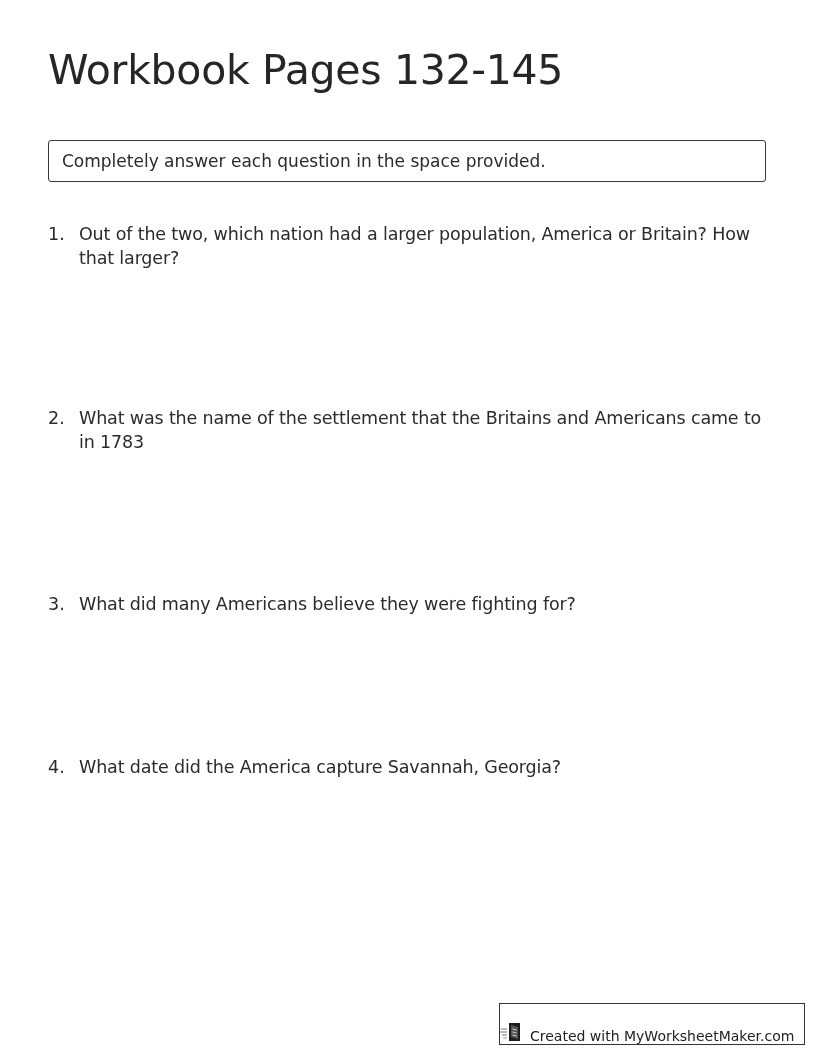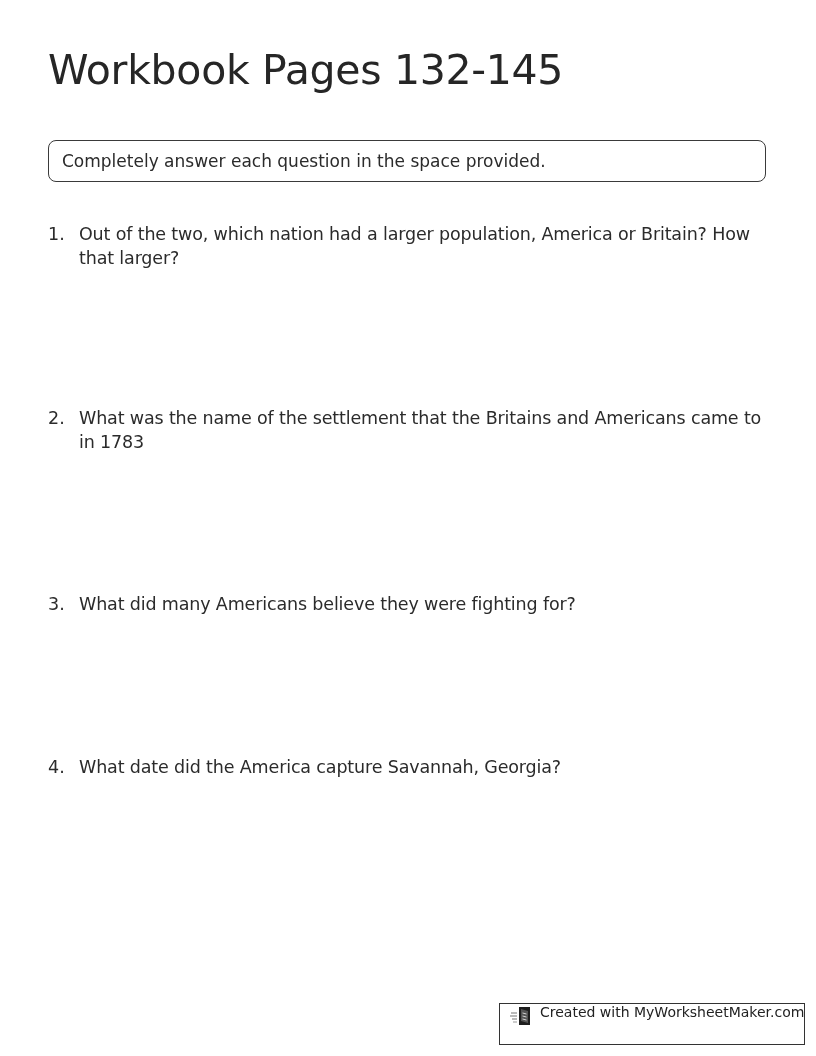--- a/index.html
+++ b/index.html
@@ -26,21 +26,21 @@
       color: #262626;
       white-space: nowrap;
     }
     .instructions-box {
       position: absolute;
       left: 48px;
       top: 140px;
       width: 718px;
       height: 42px;
       border: 1.3px solid #3a3a3a;
-      border-radius: 8px;
+      border-radius: 3px;
       box-sizing: border-box;
       display: flex;
       align-items: center;
       padding-left: 13px;
       font-size: 17px;
       color: #2b2b2b;
     }
     .question {
       position: absolute;
       left: 48px;
@@ -60,22 +60,21 @@
     }
     .footer-badge {
       position: absolute;
       left: 499px;
       top: 1003px;
       width: 306px;
       height: 42px;
       border: 1.3px solid #333;
       box-sizing: border-box;
       display: flex;
-      align-items: flex-start;
-      padding-left: 10px;
+      align-items: flex-end;
       font-size: 14px;
       color: #222;
       white-space: nowrap;
     }
     .footer-logo {
       width: 24px;
       height: 24px;
       margin-right: 6px;
       display: inline-block;
     }

